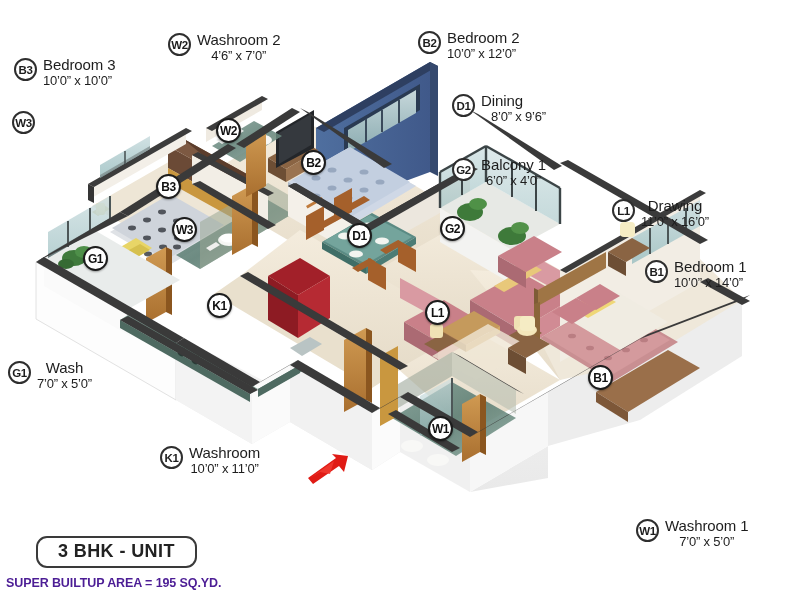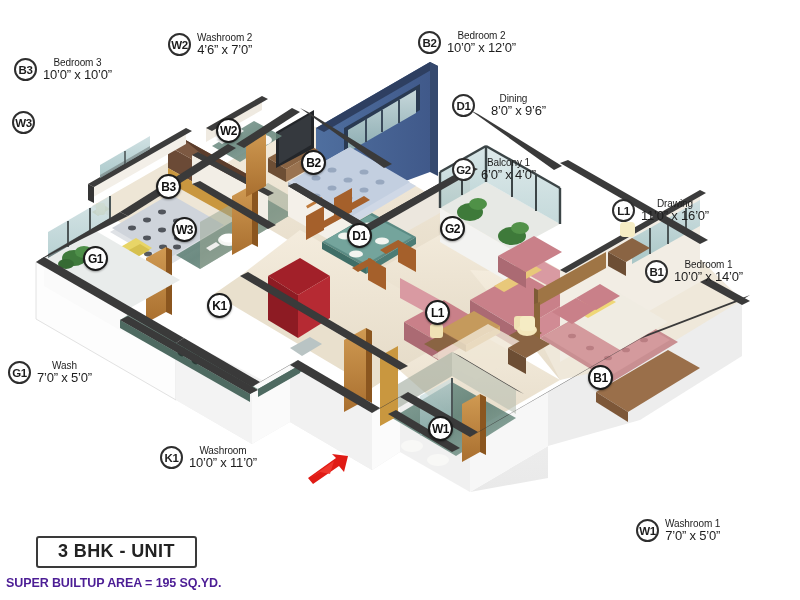--- a/index.html
+++ b/index.html
@@ -15,39 +15,39 @@
 
   
   .callout{position:absolute;display:flex;align-items:flex-start;gap:6px;white-space:nowrap;}
   .badge{
     width:23px;height:23px;border-radius:50%;border:2px solid #2e2e2e;
     display:flex;align-items:center;justify-content:center;
     font-size:11.5px;font-weight:bold;letter-spacing:-.4px;color:#1d1d1d;
     background:#ffffff;flex:0 0 auto;box-sizing:border-box;margin-top:1px;
   }
   .ctext{display:flex;flex-direction:column;line-height:1.12;}
-  .cname{font-size:10px;color:#1d1d1d;letter-spacing:-.1px;text-align:center;}
+  .cname{font-size:15px;color:#1d1d1d;letter-spacing:-.1px;}
   .cdim{font-size:13px;color:#1d1d1d;letter-spacing:-.2px;}
   .callout.center .ctext{align-items:center;}
   .callout.indent .cdim{padding-left:10px;}
 
   
   .pin{
     position:absolute;width:25px;height:25px;border-radius:50%;
     background:#ffffff;border:2.5px solid #1c1c1c;
     display:flex;align-items:center;justify-content:center;
     font-size:12px;font-weight:bold;color:#111;letter-spacing:-.5px;
     box-sizing:border-box;box-shadow:0 1px 2px rgba(0,0,0,.35);
   }
 
   
   #footer{position:absolute;left:0;bottom:0;width:800px;}
   #unit-chip{
     position:absolute;left:36px;bottom:32px;
-    border:2.5px solid #3a3a3a;border-radius:3px;background:#fff;
+    border:2.5px solid #3a3a3a;border-radius:11px;background:#fff;
     padding:3px 20px 4px;font-size:18px;font-weight:bold;color:#222;
     letter-spacing:.4px;
   }
   #area-text{
     position:absolute;left:6px;bottom:10px;
     font-size:12.5px;font-weight:bold;color:#4c1d95;letter-spacing:-.1px;
   }
 
   
   #entry-arrow{position:absolute;left:306px;top:452px;width:44px;height:34px;}

